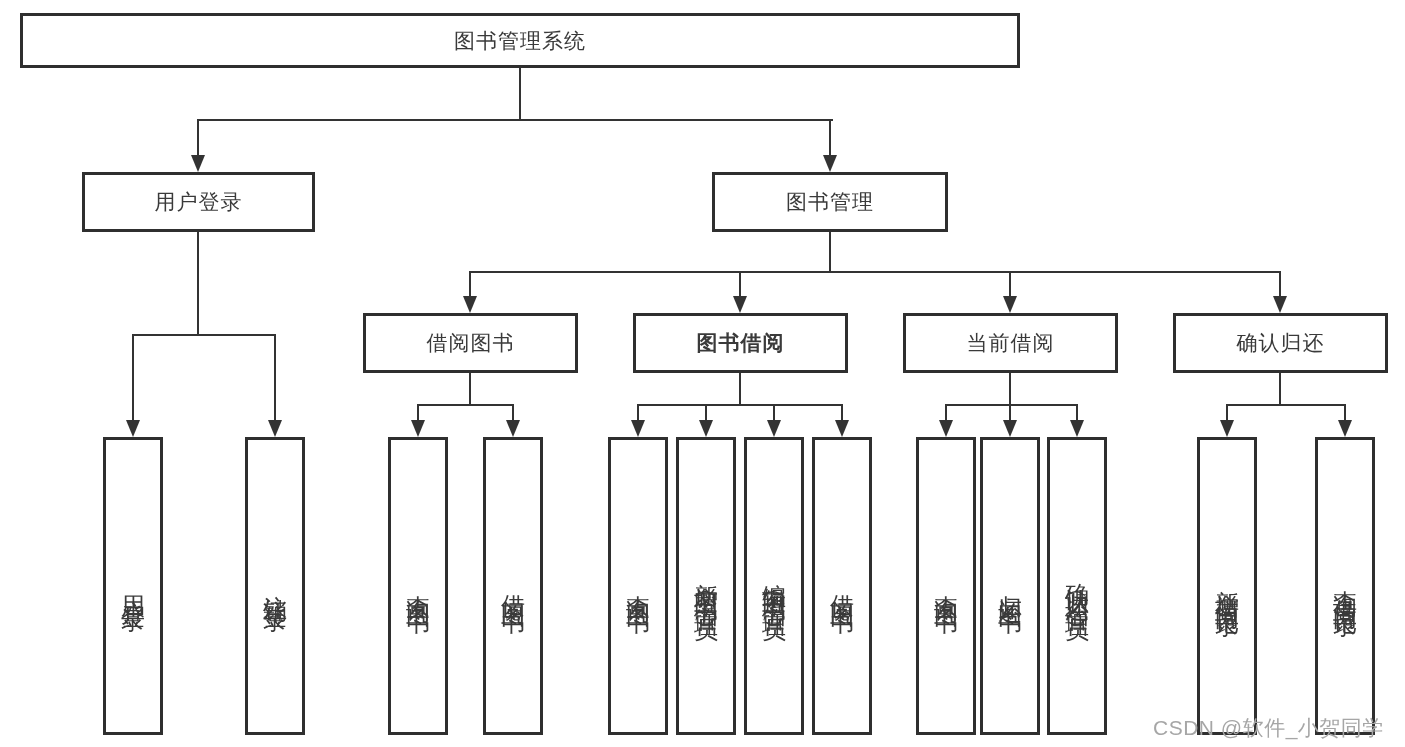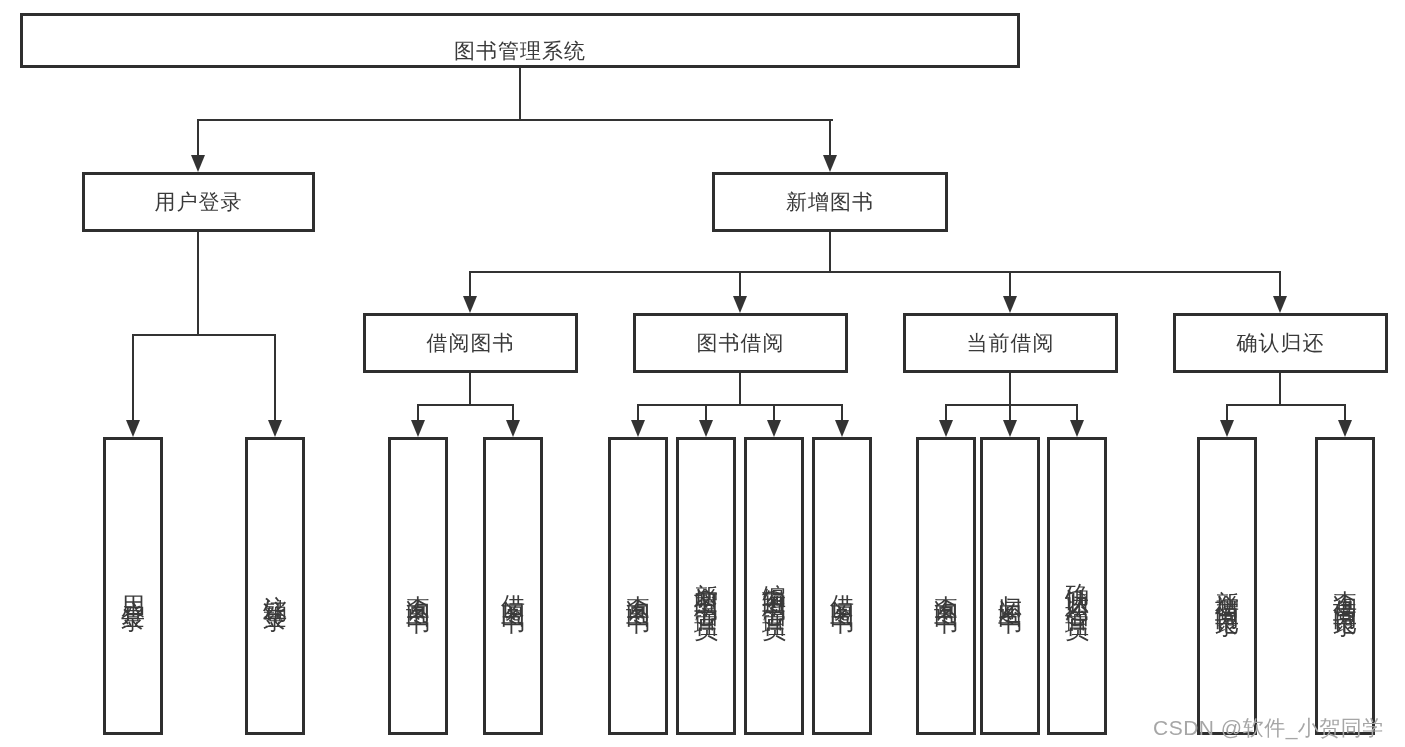--- a/index.html
+++ b/index.html
@@ -97,33 +97,33 @@
       <div class="arrow" style="left: 699px; top: 420px;"></div>
       <div class="arrow" style="left: 767px; top: 420px;"></div>
       <div class="arrow" style="left: 835px; top: 420px;"></div>
       <div class="arrow" style="left: 939px; top: 420px;"></div>
       <div class="arrow" style="left: 1003px; top: 420px;"></div>
       <div class="arrow" style="left: 1070px; top: 420px;"></div>
       <div class="arrow" style="left: 1220px; top: 420px;"></div>
       <div class="arrow" style="left: 1338px; top: 420px;"></div>
     </div>
   <div id="node-layer">
-      <div class="node h" style="left: 20px; top: 13px; width: 1000px; height: 55px; align-items: flex-end;">
+      <div class="node h" style="left: 20px; top: 13px; width: 1000px; height: 55px;">
         <span class="lbl">图书管理系统</span>
       </div>
       <div class="node h" style="left: 82px; top: 172px; width: 233px; height: 60px;">
         <span class="lbl">用户登录</span>
       </div>
       <div class="node h" style="left: 712px; top: 172px; width: 236px; height: 60px;">
-        <span class="lbl">新增图书</span>
+        <span class="lbl">图书管理</span>
       </div>
       <div class="node h" style="left: 363px; top: 313px; width: 215px; height: 60px;">
         <span class="lbl">借阅图书</span>
       </div>
-      <div class="node h" style="left: 633px; top: 313px; width: 215px; height: 60px;">
+      <div class="node h" style="left: 633px; top: 313px; width: 215px; height: 60px; font-weight: bold;">
         <span class="lbl">图书借阅</span>
       </div>
       <div class="node h" style="left: 903px; top: 313px; width: 215px; height: 60px;">
         <span class="lbl">当前借阅</span>
       </div>
       <div class="node h" style="left: 1173px; top: 313px; width: 215px; height: 60px;">
         <span class="lbl">确认归还</span>
       </div>
       <div class="node v" style="left: 103px; top: 437px; width: 60px; height: 298px;">
         <span class="lbl">用户登录</span>

